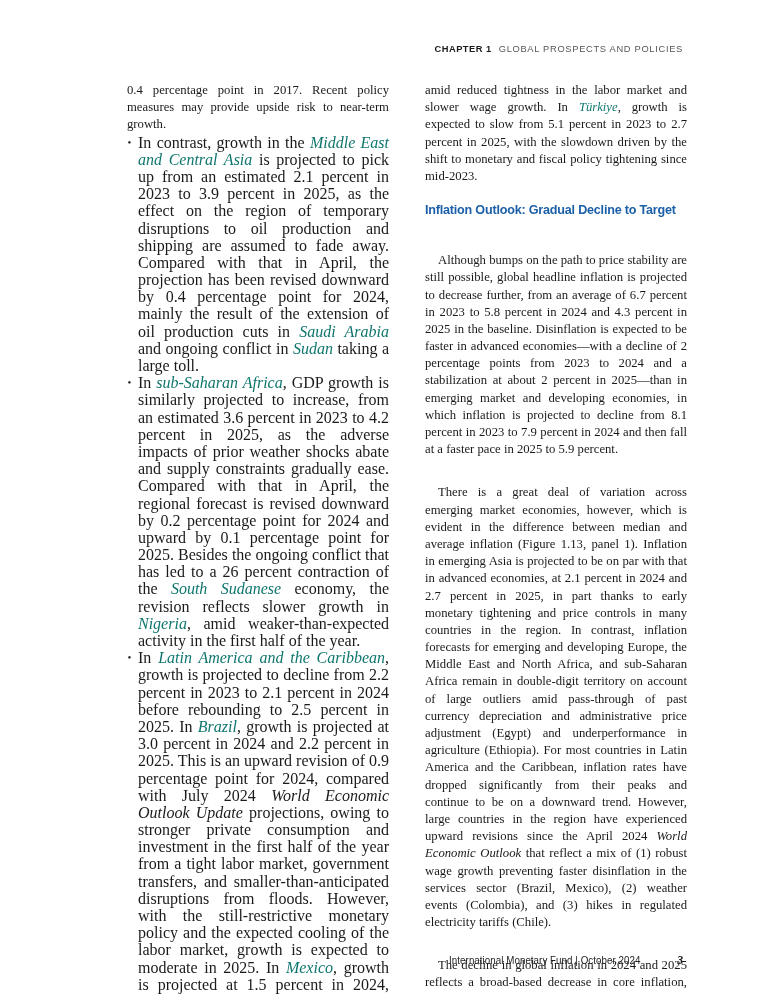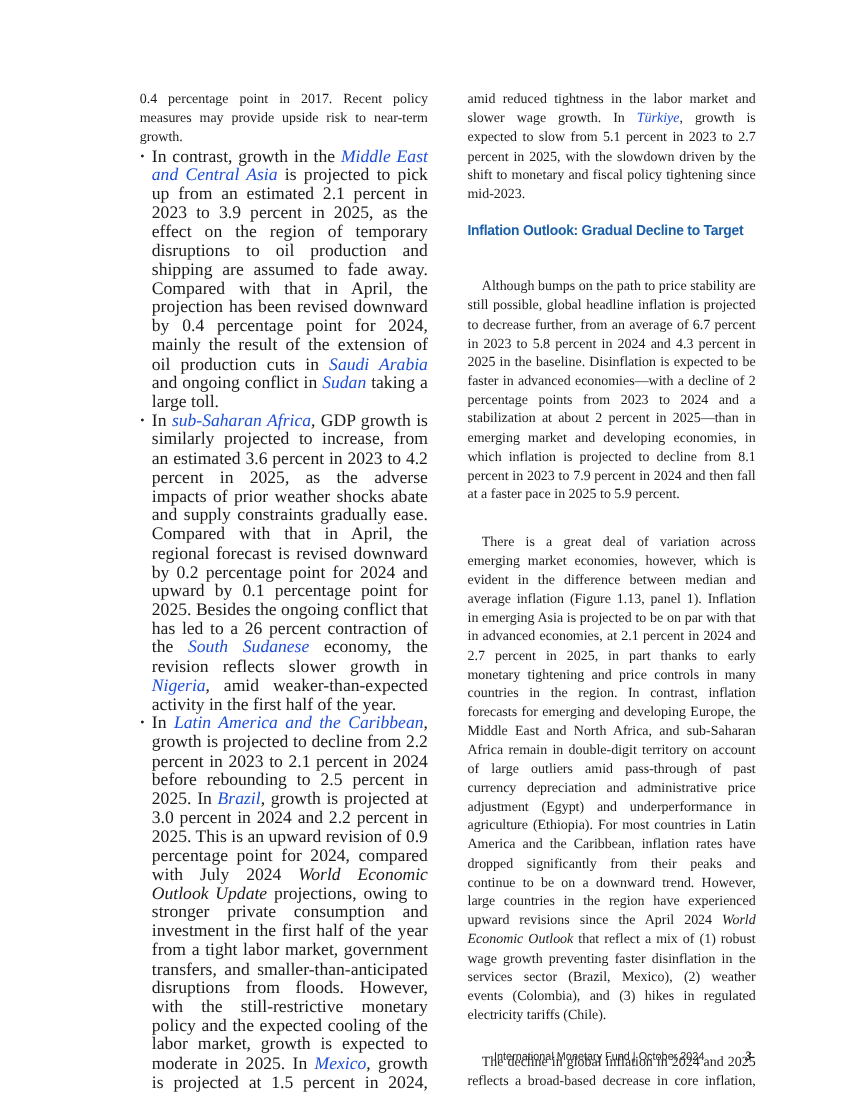--- a/index.html
+++ b/index.html
@@ -93,21 +93,21 @@
     left: 0.5px;
     top: 0;
     font-size: 11px;
     line-height: 17.18px;
     color: #1a1a1a;
   }
 
   
   .geo {
     font-style: italic;
-    color: #1d4ed8;
+    color: #0f766e;
   }
   .pub {
     font-style: italic;
     color: #1a1a1a;
   }
 
   
   h2.section-heading {
     margin: 0;
     font-family: "Liberation Sans", "DejaVu Sans", sans-serif;
@@ -155,20 +155,23 @@
     font-size: 11.6px;
     color: #1a1a1a;
     margin-left: 31px;
   }
 </style>
 </head>
 <body>
 
 <div class="page">
 
+  <div class="running-head">
+    <span class="chapter-label">CHAPTER 1</span><span class="chapter-title">GLOBAL PROSPECTS AND POLICIES</span>
+  </div>
 
   <div class="columns">
 
     <div class="col col-left">
       <p class="para noindent">0.4 percentage point in 2017. Recent policy measures may provide upside risk to near-term growth.</p>
       <ul class="bullets" id="left-bullets">
           <li class="bullet">In contrast, growth in the <span class="geo">Middle East and Central Asia</span> is projected to pick up from an estimated 2.1 percent in 2023 to 3.9 percent in 2025, as the effect on the region of temporary disruptions to oil production and shipping are assumed to fade away. Compared with that in April, the projection has been revised downward by 0.4 percentage point for 2024, mainly the result of the extension of oil production cuts in <span class="geo">Saudi Arabia</span> and ongoing conflict in <span class="geo">Sudan</span> taking a large toll.</li>
           <li class="bullet">In <span class="geo">sub-Saharan Africa</span>, GDP growth is similarly projected to increase, from an estimated 3.6 percent in 2023 to 4.2 percent in 2025, as the adverse impacts of prior weather shocks abate and supply constraints gradually ease. Compared with that in April, the regional forecast is revised downward by 0.2 percentage point for 2024 and upward by 0.1 percentage point for 2025. Besides the ongoing conflict that has led to a 26 percent contraction of the <span class="geo">South Sudanese</span> economy, the revision reflects slower growth in <span class="geo">Nigeria</span>, amid weaker-than-expected activity in the first half of the year.</li>
           <li class="bullet">In <span class="geo">Latin America and the Caribbean</span>, growth is projected to decline from 2.2 percent in 2023 to 2.1 percent in 2024 before rebounding to 2.5 percent in 2025. In <span class="geo">Brazil</span>, growth is projected at 3.0 percent in 2024 and 2.2 percent in 2025. This is an upward revision of 0.9 percentage point for 2024, compared with July 2024 <span class="pub">World Economic Outlook Update</span> projections, owing to stronger private consumption and investment in the first half of the year from a tight labor market, government transfers, and smaller-than-anticipated disruptions from floods. However, with the still-restrictive monetary policy and the expected cooling of the labor market, growth is expected to moderate in 2025. In <span class="geo">Mexico</span>, growth is projected at 1.5 percent in 2024, reflecting weakening domestic demand on the back of monetary policy tightening, before slowing further to 1.3 percent in 2025 on a tighter fiscal stance. Overall, offsetting revisions leave the regional growth forecast broadly unchanged since April.</li>
           <li class="bullet">Growth in <span class="geo">emerging and developing April</span> is projected to remain steady at 3.2 percent in 2024 but to ease significantly to 2.2 percent in 2025. The moderation reflects a sharp slowdown in <span class="geo">Russia</span> from 3.6 percent in 2023 to 1.3 percent in 2025 as private consumption and investment slow</li>

